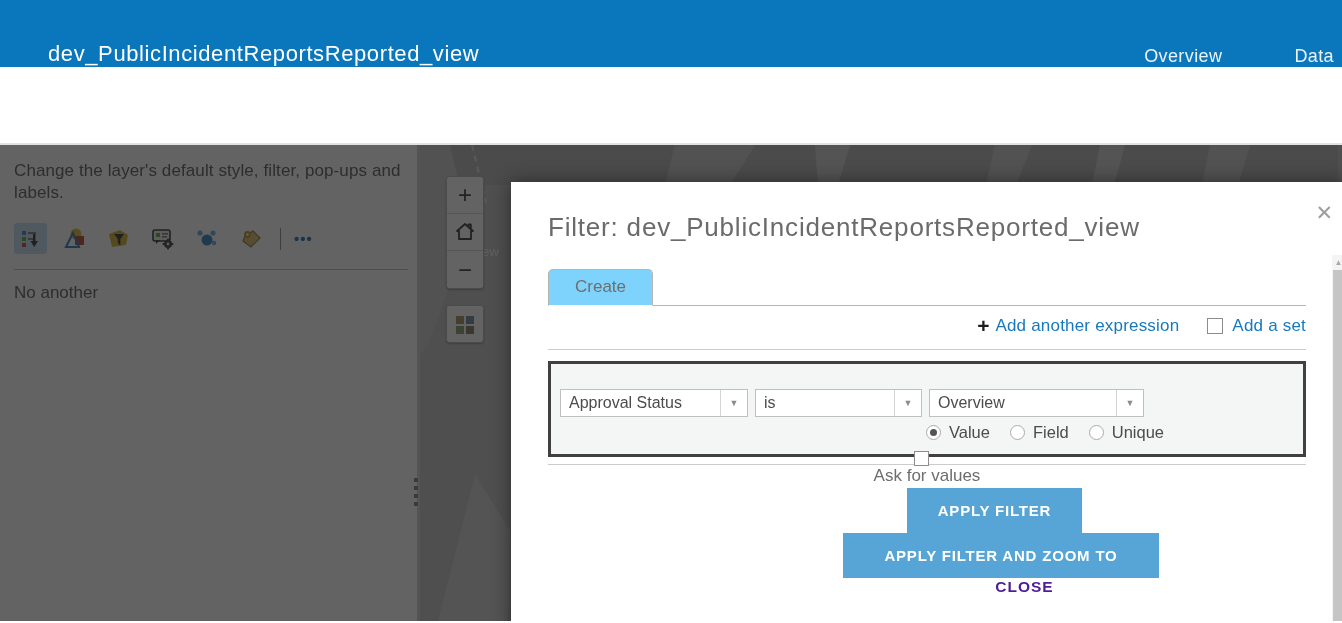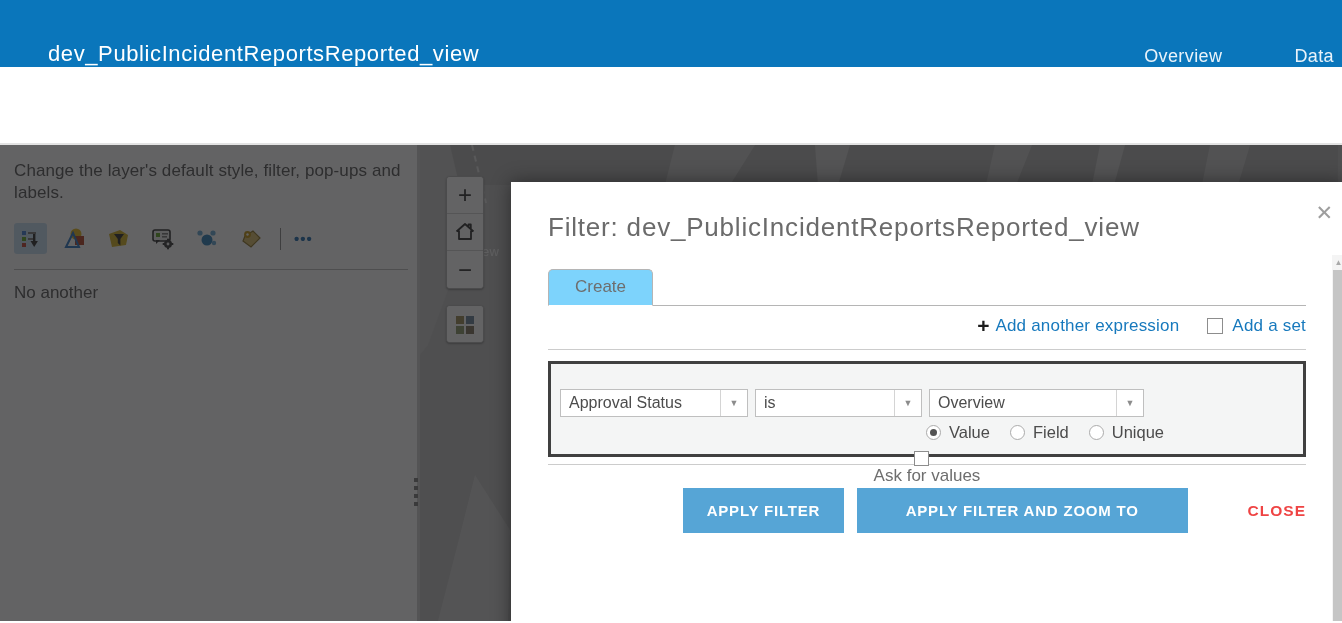--- a/index.html
+++ b/index.html
@@ -95,26 +95,26 @@
   .radiorow { display:flex; align-items:flex-end; gap:20px; margin-left:366px; margin-top:6px; }
   .radio { display:flex; align-items:center; gap:8px; cursor:pointer; color:#4c4c4c; font-size:16.5px; }
   .rb { width:15px; height:15px; border-radius:50%; border:1px solid #ababab; background:#fff; position:relative; }
   .rb.on::after { content:""; position:absolute; inset:3px; border-radius:50%; background:#545454; }
   .askrow { display:flex; align-items:center; margin-top:9px;flex-direction:column; }
   .askrow .cb { width:15px; height:15px; margin-right:11px; }
   .asklabel { color:#6e6e6e; font-size:17px; }
   .askarrow { color:#a3a3a3; font-size:11px; margin-left:17px; cursor:pointer; }
 
   
-  .btnrow { display:flex; align-items:center; margin-top:23px; margin-left:135px; }
+  .btnrow { display:flex; align-items:center; margin-top:23px; margin-left:135px;flex-direction:column; }
   .btn { background:#56a5d6; border:none; color:#fff; font-family:"Liberation Sans",sans-serif;
          font-size:15px; font-weight:bold; letter-spacing:0.8px; height:45px; cursor:pointer; }
   .btn-apply { width:175px; }
-  .btn-applyzoom { width:360px; margin-left:13px; }
-  .closelink { color:#ef4444; font-size:15.5px; font-weight:bold; letter-spacing:1px; margin-left:60px; cursor:pointer; }
+  .btn-applyzoom { width:316px; margin-left:13px; }
+  .closelink { color:#4c1d95; font-size:15.5px; font-weight:bold; letter-spacing:1px; margin-left:60px; cursor:pointer; }
 </style>
 </head>
 <body>
 
 <div class="page">
 
   <div class="topbar">
     <div class="title">dev_PublicIncidentReportsReported_view</div>
     <div class="nav">
       <a>Overview</a>

